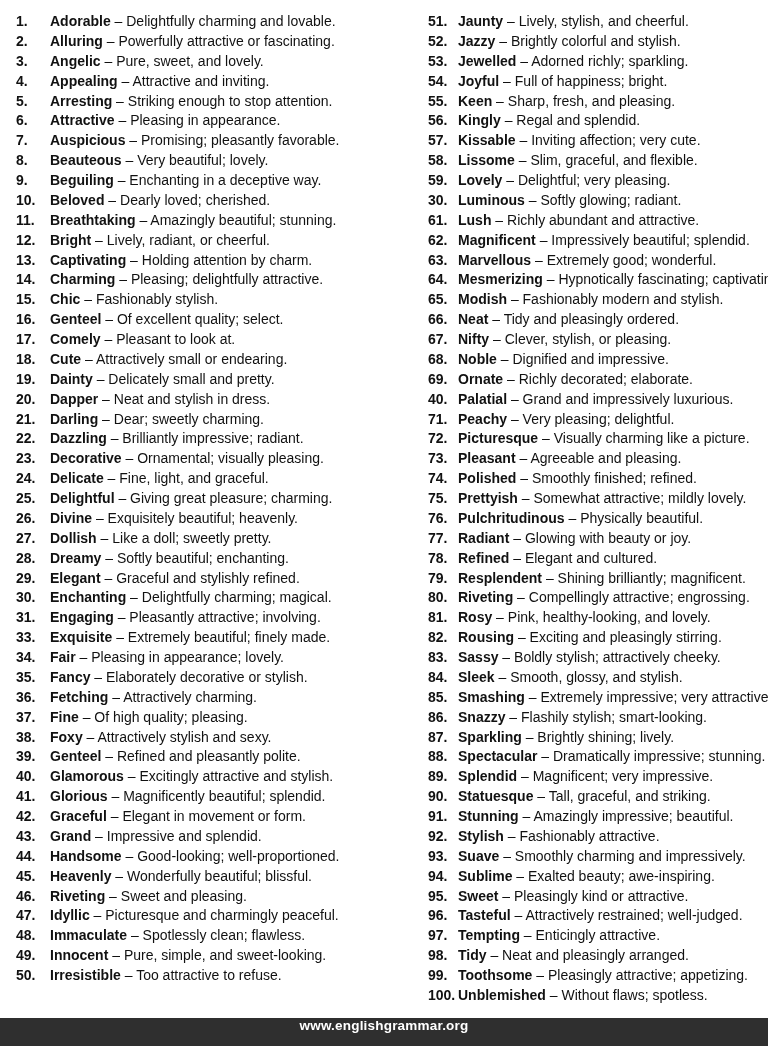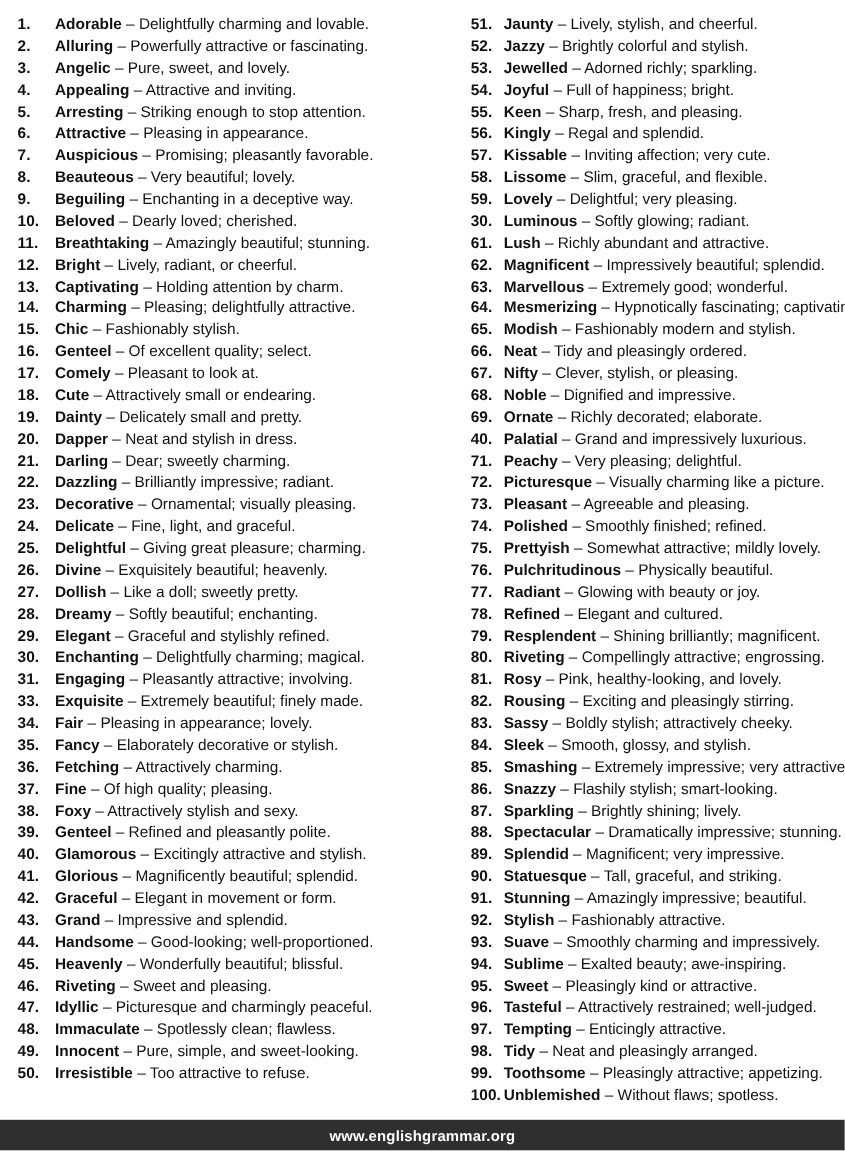--- a/index.html
+++ b/index.html
@@ -45,21 +45,20 @@
   .entry { }
   .word { font-weight: bold; }
   .def  { font-weight: normal; }
   .footer-bar {
     position: absolute;
     left: 0;
     bottom: 0;
     width: 768px;
     height: 28px;
     display: flex;
-    align-items: center;
     justify-content: center;
   }
   .footer-url {
     font-size: 13.5px;
     font-weight: bold;
     letter-spacing: 0.2px;
   }
 </style>
 </head>
 <body style="background: rgb(255, 255, 255); color: rgb(17, 17, 17);">

